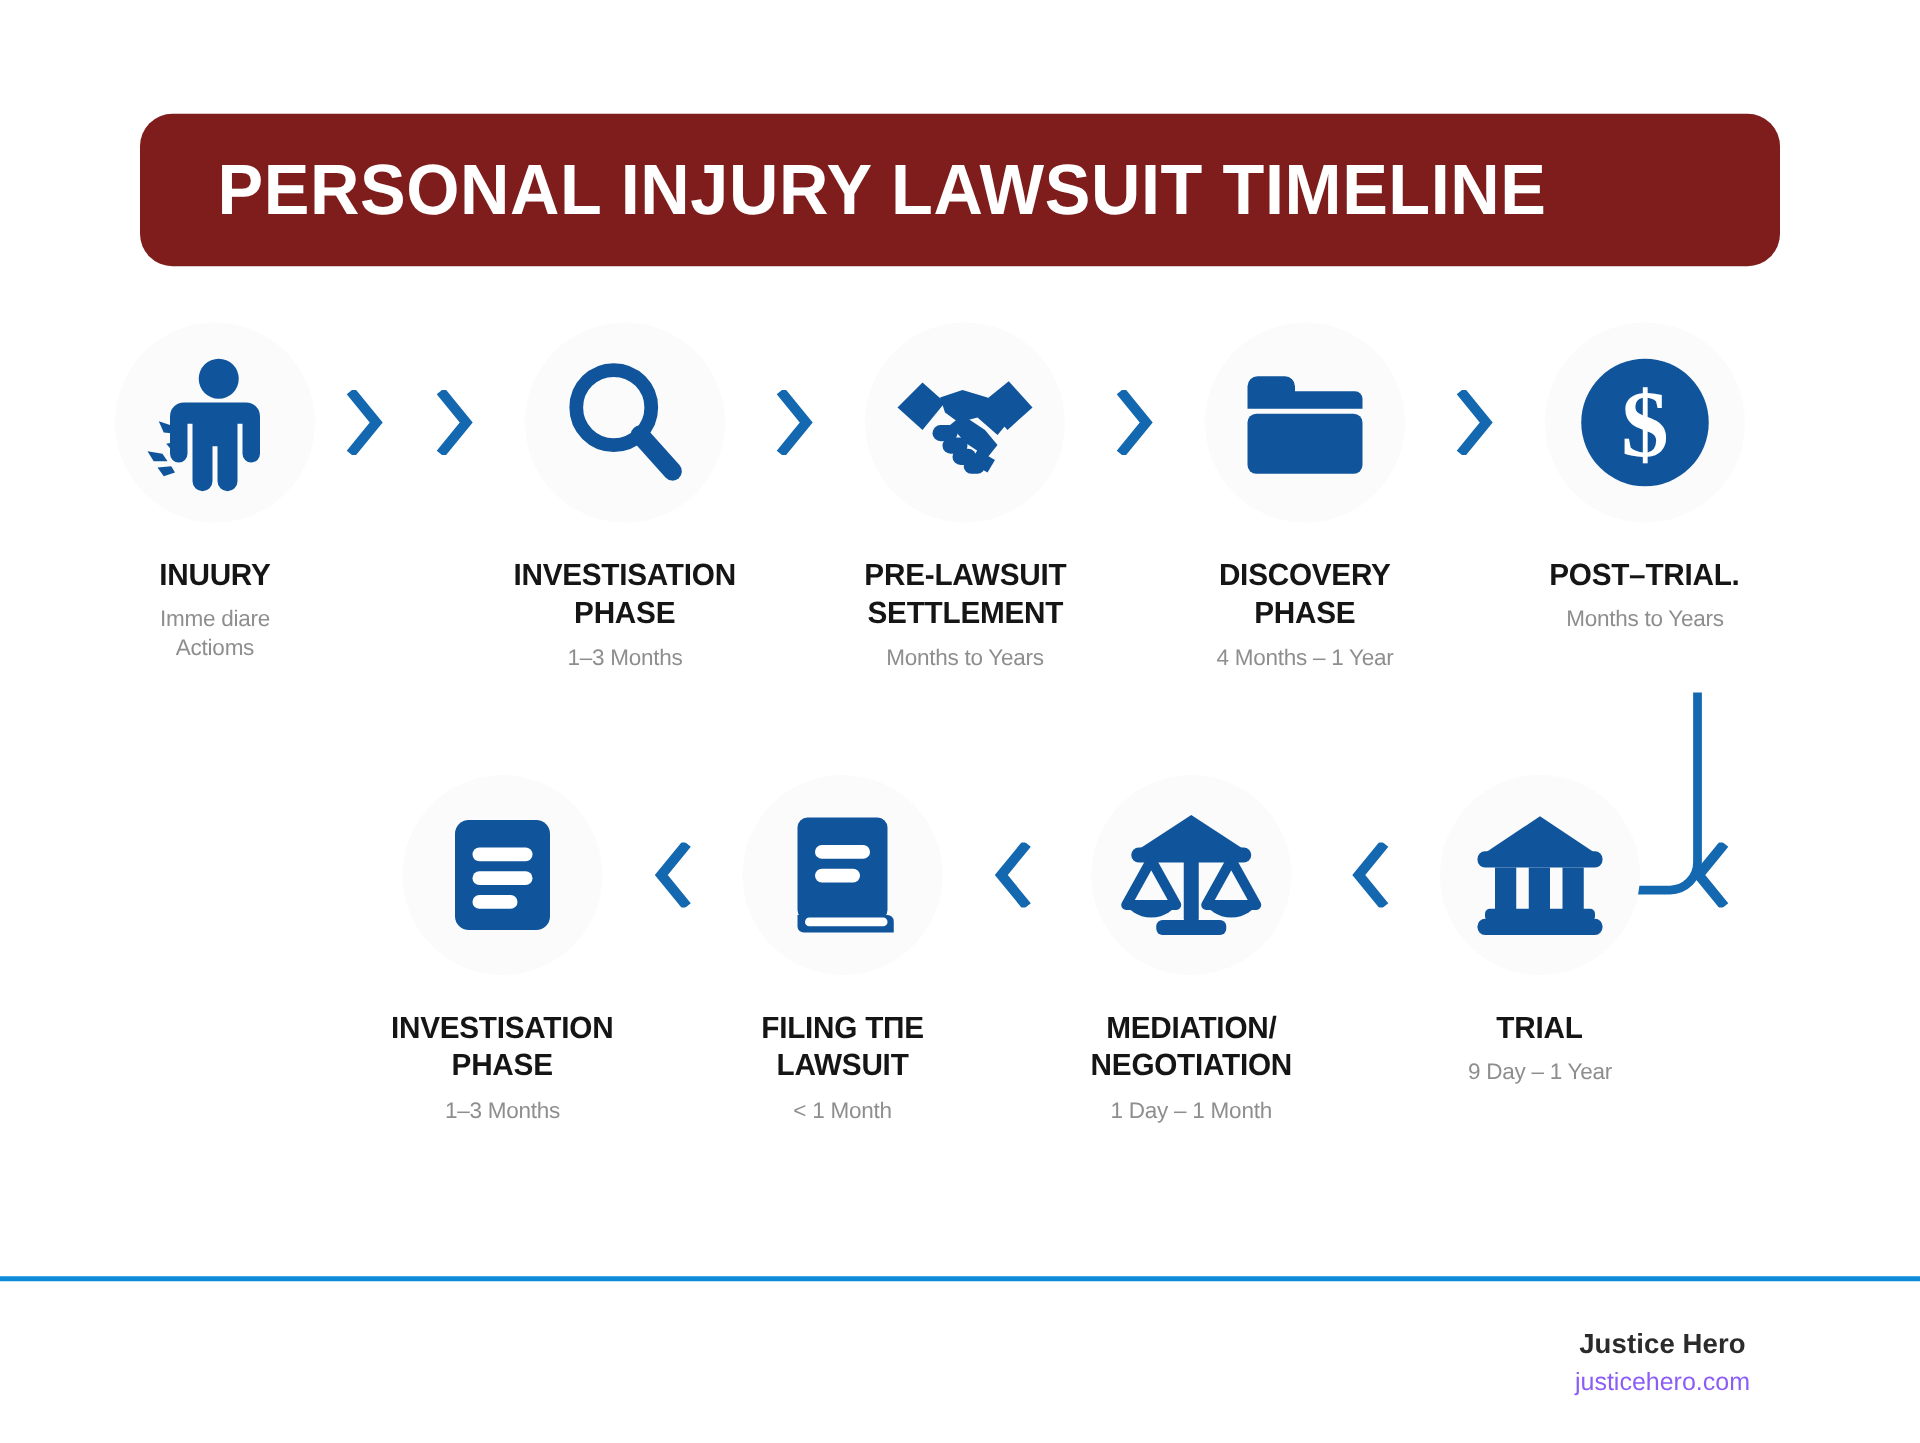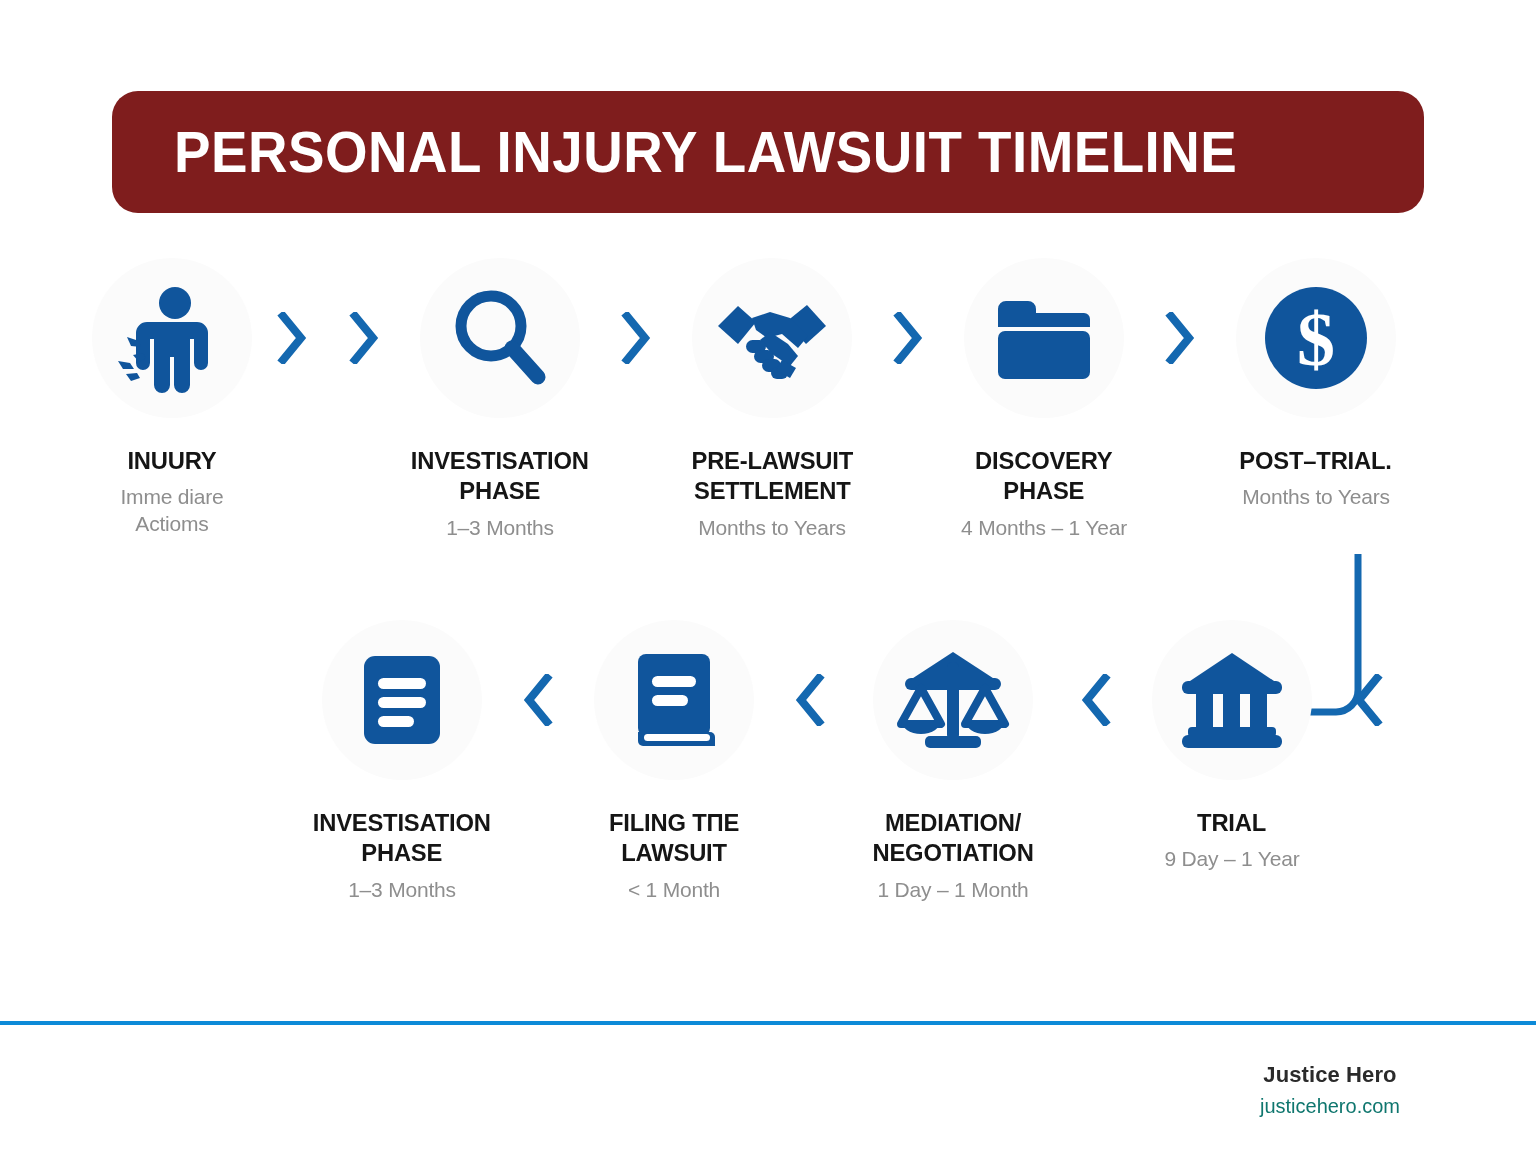--- a/index.html
+++ b/index.html
@@ -75,21 +75,21 @@
     font-weight: bold;
     line-height: 1.24;
     letter-spacing: -0.2px;
     white-space: pre-line;
     transform: scaleX(0.97);
   }
   .step-duration {
     margin-top: 8px;
     text-align: center;
     color: #8e8e8e;
-    font-size: 21px;
+    font-size: 18px;
     font-weight: normal;
     line-height: 1.28;
     white-space: pre-line;
     letter-spacing: -0.2px;
   }
 
   .connector {
     width: 72px;
     height: 160px;
     display: flex;
@@ -130,21 +130,21 @@
   }
   .footer-name {
     color: #2b2b2b;
     font-size: 22px;
     font-weight: bold;
     letter-spacing: 0.1px;
     text-align: center;
   }
   .footer-url {
     margin-top: 7px;
-    color: #0f766e;
+    color: #8b5cf6;
     font-size: 20px;
     font-weight: normal;
   }
 </style>
 </head>
 <body>
 
 <div class="header-banner">
   <div class="header-title">PERSONAL INJURY LAWSUIT TIMELINE</div>
 </div>

